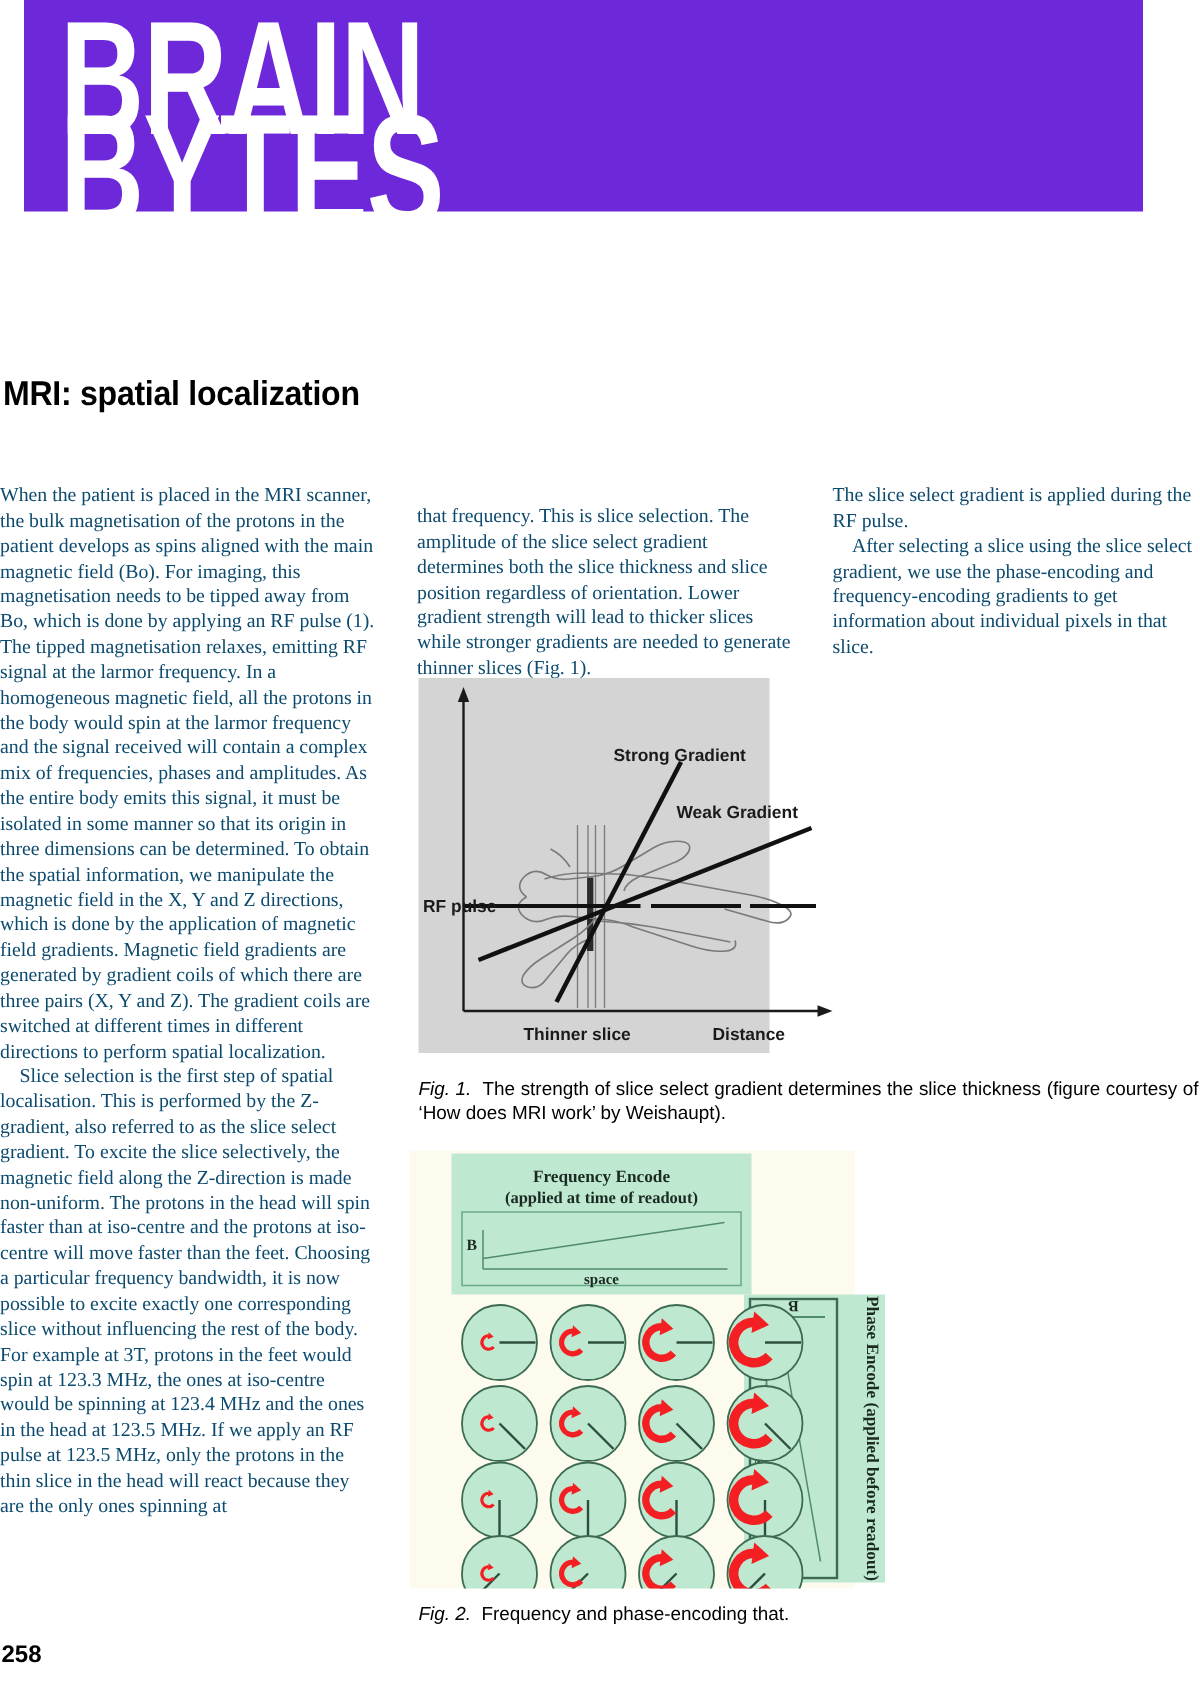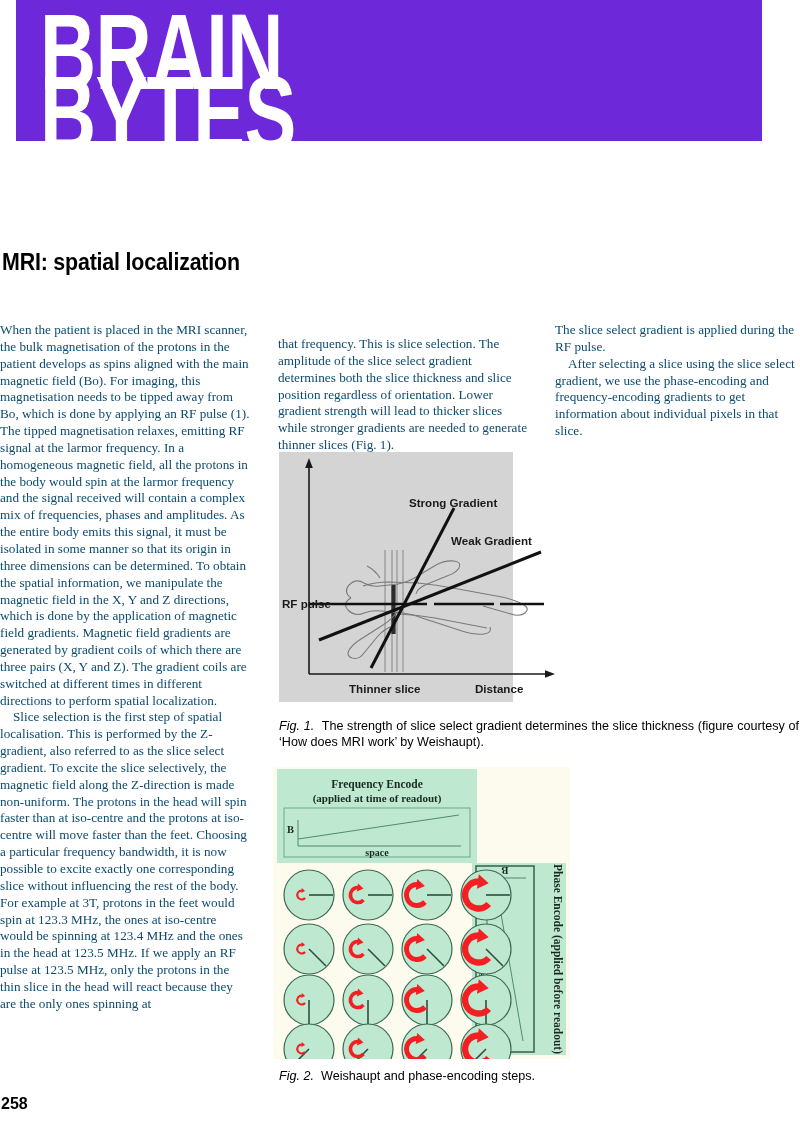--- a/index.html
+++ b/index.html
@@ -120,20 +120,21 @@
     position: absolute;
     left: 273px;
     top: 767px;
     width: 297px;
     height: 292px;
   }
   #fig2-bg {
     position: absolute;
     inset: 0;
     background: #fdfbee;
+    padding-left: 24px;
   }
 
   
   #page-number {
     position: absolute;
     left: 1px;
     top: 1095px;
     font-family: "Liberation Sans", sans-serif;
     font-weight: bold;
     font-size: 16px;
@@ -360,16 +361,16 @@
           <g transform="scale(0.90)">
               <use href="#spinarrow" x="-8" y="0"></use>
             </g>
         </g>
       </g>
     </svg>
   </div>
 </div>
 
 <div class="fig-caption" id="fig2-caption">
-  <span class="lbl">Fig. 2.</span>&nbsp;&nbsp;<span>Weishaupt and phase-encoding steps.</span>
+  <span class="lbl">Fig. 2.</span>&nbsp;&nbsp;<span>Frequency and phase-encoding that.</span>
 </div>
 
 <div id="page-number">258</div>
 
 </body></html>

